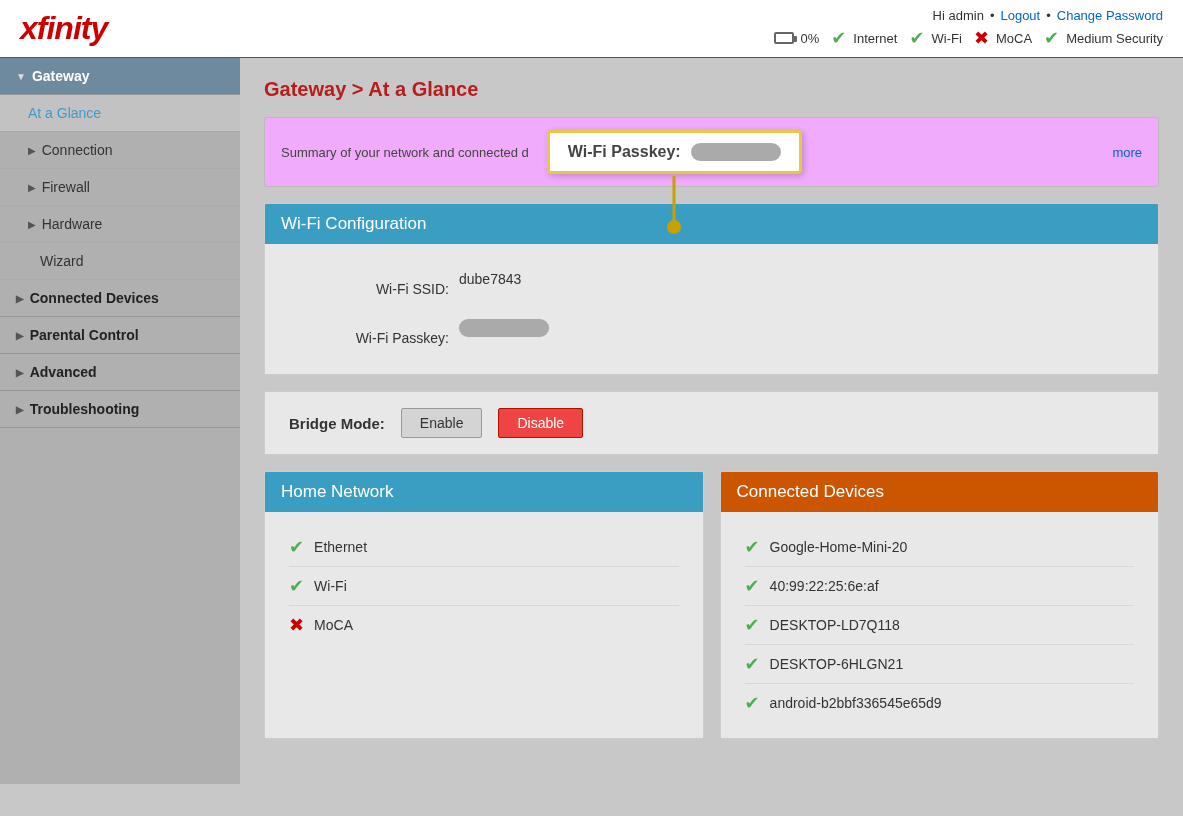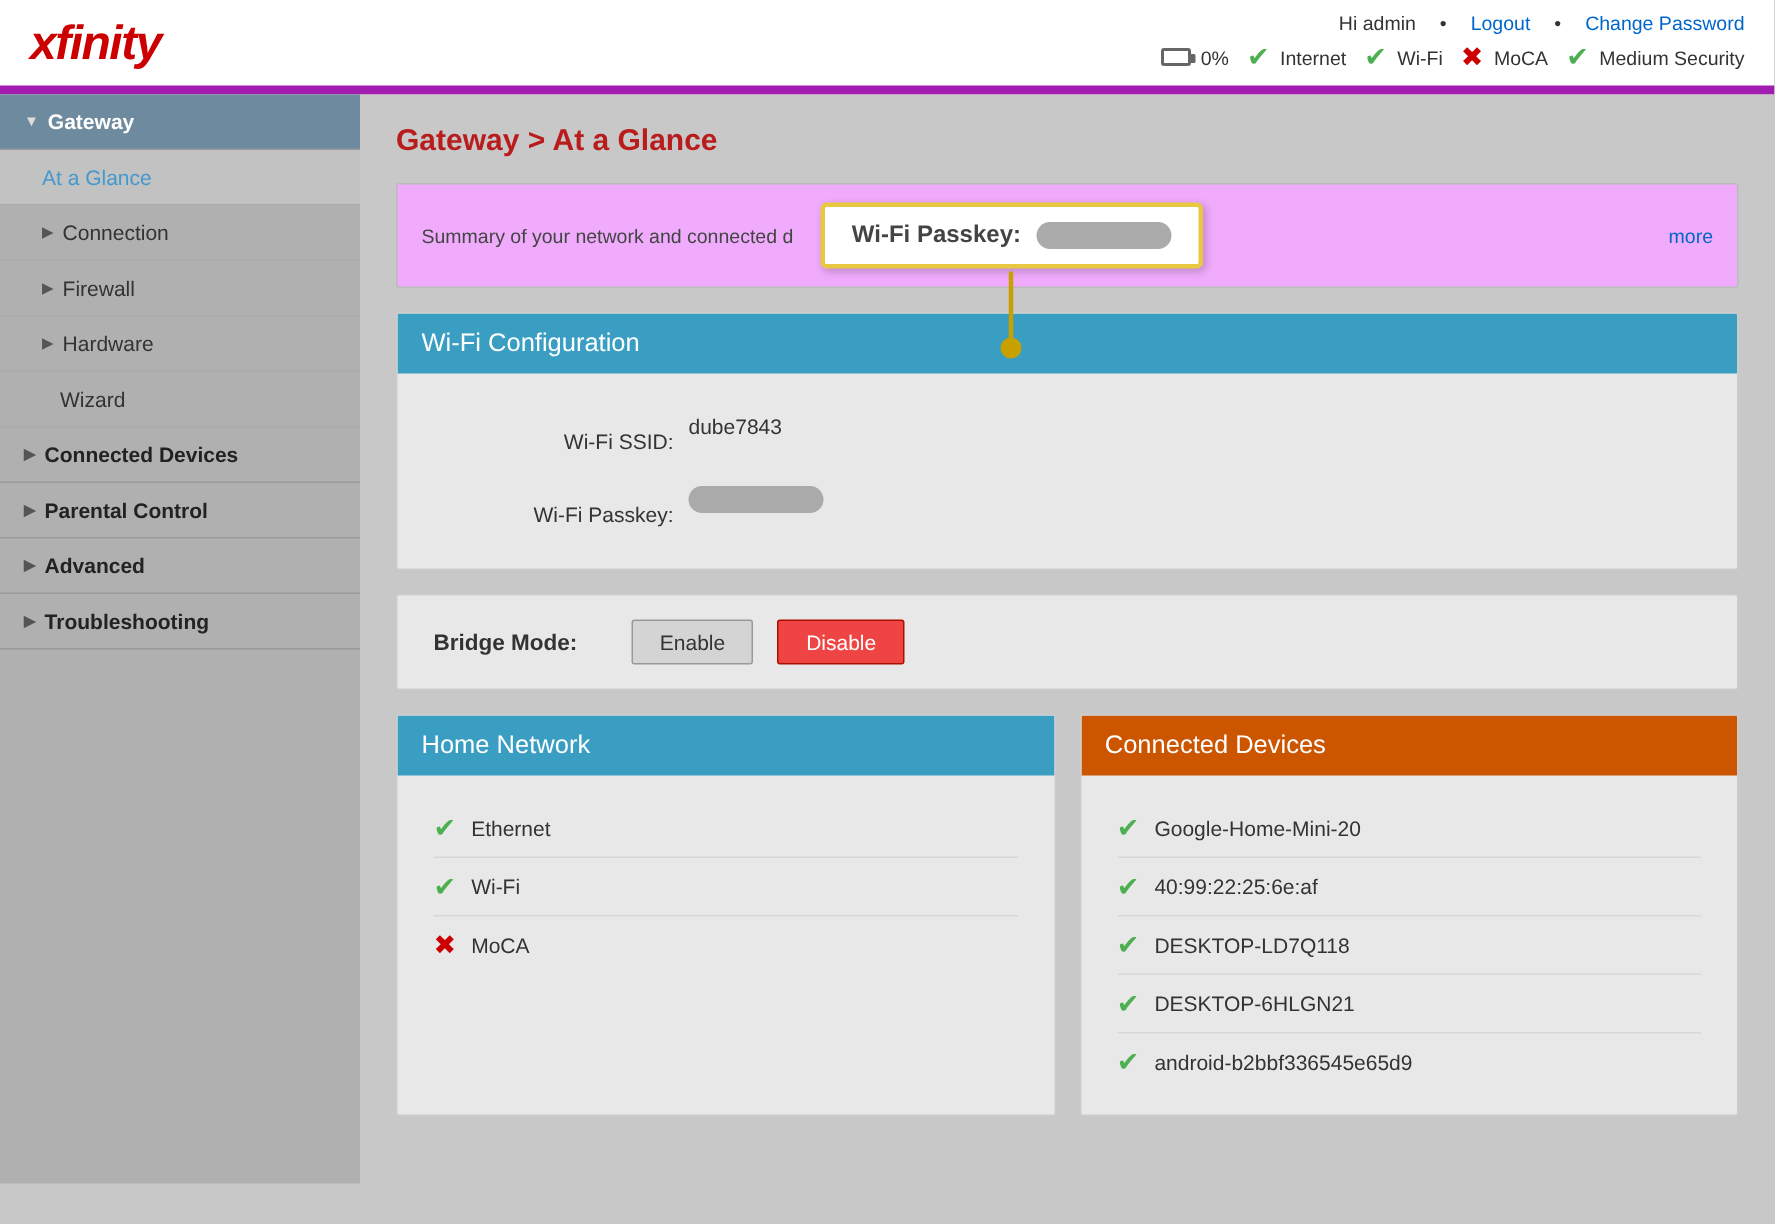--- a/index.html
+++ b/index.html
@@ -1,22 +1,22 @@
 <!DOCTYPE html>
 <html><head>
   <meta charset="utf-8">
   <style>
     * { margin: 0; padding: 0; box-sizing: border-box; }
     body { font-family: Arial, sans-serif; font-size: 14px; background: #c8c8c8; color: #333; width: 1183px; min-height: 816px; }
 
     
-    .header { background: #fff; padding: 8px 20px; display: flex; justify-content: space-between; align-items: center; border-bottom: 6px solid #a21caf; }
+    .header { background: #fff; padding: 8px 20px; display: flex; justify-content: space-between; align-items: center; border-bottom: 1px solid #a21caf; }
     .logo { color: #cc0000; font-size: 32px; font-weight: bold; font-style: italic; letter-spacing: -1px; }
     .header-right { display: flex; flex-direction: column; align-items: flex-end; gap: 4px; }
-    .header-top-row { display: flex; align-items: center; gap: 16px; font-size: 13px; color: #333; }
+    .header-top-row { display: flex; align-items: center; gap: 6px; font-size: 13px; color: #333; }
     .header-top-row a { color: #0066cc; text-decoration: none; }
     .header-status-row { display: flex; align-items: center; gap: 12px; font-size: 13px; }
     .status-item { display: flex; align-items: center; gap: 3px; }
     .status-ok { color: #4caf50; font-size: 16px; }
     .status-err { color: #cc0000; font-size: 16px; }
     .battery-icon { width: 20px; height: 12px; border: 2px solid #666; border-radius: 2px; display: inline-block; position: relative; margin-right: 3px; }
     .battery-icon::after { content: ''; position: absolute; right: -5px; top: 2px; width: 3px; height: 6px; background: #666; border-radius: 0 1px 1px 0; }
 
     
     .main-layout { display: flex; min-height: calc(816px - 90px); }
@@ -48,21 +48,21 @@
     
     .wifi-field { display: flex; align-items: center; margin-bottom: 12px; font-size: 14px; }
     .wifi-field-label { text-align: right; width: 160px; margin-right: 10px; color: #333; font-weight: normal; margin-top: 21px; }
     .wifi-field-value { color: #333; }
     .passkey-blur { background: #aaa; border-radius: 10px; width: 90px; height: 18px; display: inline-block; vertical-align: middle; }
 
     
     .bridge-section { background: #e8e8e8; border: 1px solid #ccc; padding: 16px 24px; margin-bottom: 16px; display: flex; align-items: center; gap: 16px; border-radius: 2px; }
     .bridge-label { font-size: 15px; font-weight: bold; color: #333; }
     .btn { padding: 6px 18px; border: 1px solid #999; border-radius: 2px; cursor: pointer; font-size: 14px; }
-    .btn-enable { background: #d4d4d4; color: #333; margin-left: 20px; }
+    .btn-enable { background: #d4d4d4; color: #333; }
     .btn-disable { background: #ef4444; color: #fff; border-color: #aa1100; }
 
     
     .bottom-grid { display: grid; grid-template-columns: 1fr 1fr; gap: 16px; }
     .network-item { display: flex; align-items: center; gap: 10px; padding: 8px 0; font-size: 14px; border-bottom: 1px solid #d8d8d8; }
     .network-item:last-of-type { border-bottom: none; }
     .check-ok { color: #4caf50; font-size: 18px; }
     .check-err { color: #cc0000; font-size: 18px; }
     .firewall-row { padding: 10px 0 4px 0; font-size: 13px; color: #555; }
     .firewall-row span { font-weight: normal; color: #777; }

